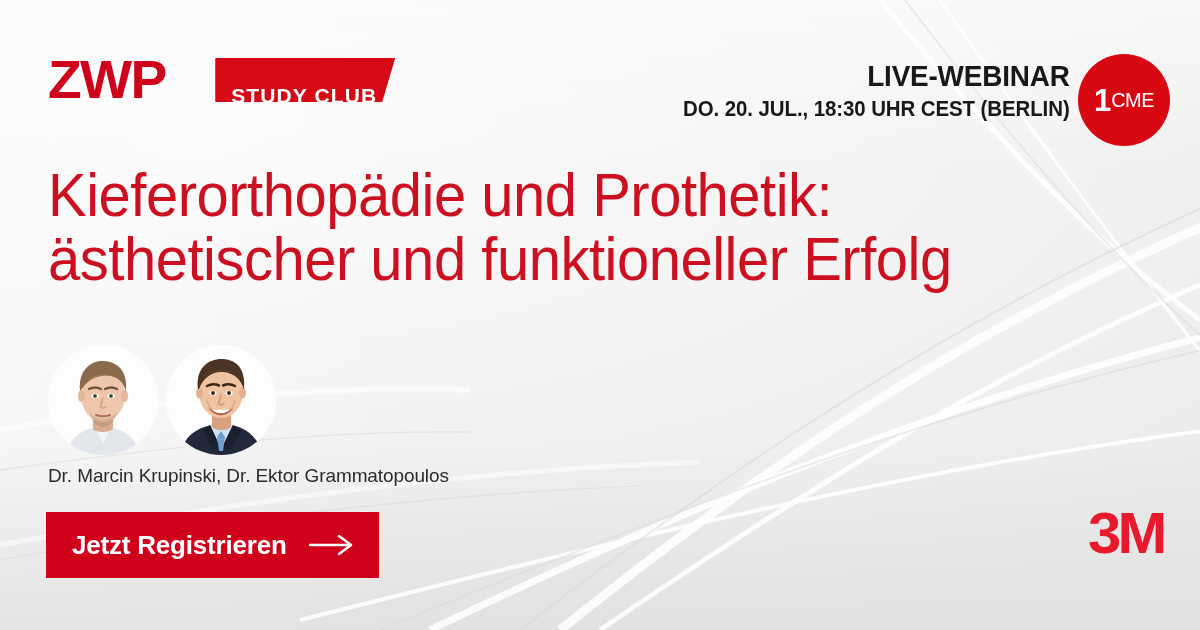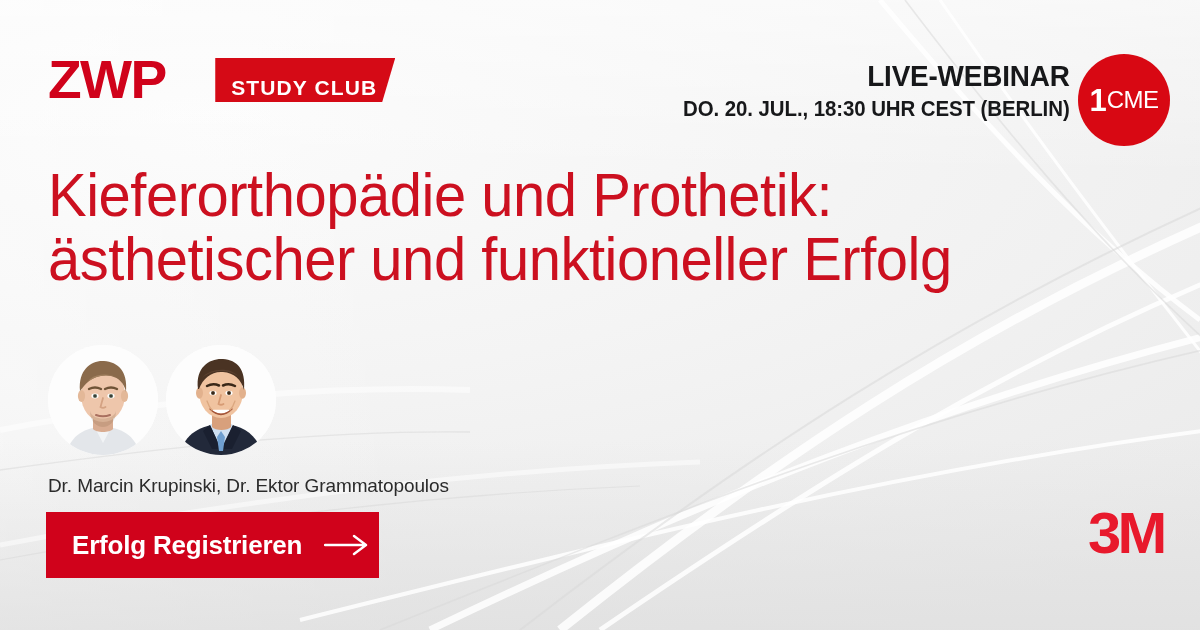--- a/index.html
+++ b/index.html
@@ -46,21 +46,21 @@
   .logo-tag {
     margin-left:6px;
     background:#d50a16;
     color:#ffffff;
     font-size:21px;
     font-weight:bold;
     letter-spacing:1.1px;
     line-height:44px;
     height:44px;
     align-self:center;
-    padding:8px 18px 0 16px;
+    padding:16px 18px 0 16px;
     clip-path:polygon(0 0, 100% 0, calc(100% - 13px) 100%, 0 100%);
   }
 
   .webinar-info {
     position:absolute;
     right:130px;
     top:59px;
     text-align:right;
     color:#17181a;
   }
@@ -90,21 +90,21 @@
     top:54px;
     width:92px; height:92px;
     border-radius:50%;
     background:#d80813;
     display:flex;
     align-items:center;
     justify-content:center;
     color:#fff;
   }
   .cme-num { font-size:31px; font-weight:bold; line-height:1; }
-  .cme-txt { font-size:24px; font-weight:normal; line-height:1; letter-spacing:-0.5px; }
+  .cme-txt { font-size:20px; font-weight:normal; line-height:1; letter-spacing:-0.5px; }
 
   
   .headline {
     position:absolute;
     left:48px;
     top:163px;
     width:1090px;
     color:#cc1020;
     font-size:61px;
     font-weight:normal;
@@ -120,21 +120,21 @@
   .avatars { display:flex; gap:8px; }
   .avatar {
     width:110px; height:110px;
     border-radius:50%;
     overflow:hidden;
     background:#fdfdfd;
     position:relative;
   }
   .avatar svg { display:block; width:110px; height:110px; }
   .speaker-names {
-    margin-top:20px;
+    margin-top:10px;
     font-size:19px;
     color:#2b2b2b;
     letter-spacing:-0.1px;
     white-space:nowrap;
   }
 
   
   .cta {
     position:absolute;
     left:46px;
@@ -305,21 +305,21 @@
           <path d="M69 56 q -2 6 -5 9" stroke="#dba77f" stroke-width="1.3" fill="none" stroke-linecap="round"></path>
         </svg>
       </div>
 
     </div>
 
     <div class="speaker-names">Dr. Marcin Krupinski, Dr. Ektor Grammatopoulos</div>
   </div>
 
   <button class="cta">
-    <span class="cta-label">Erfolg Registrieren</span>
+    <span class="cta-label">Jetzt Registrieren</span>
     <span class="cta-arrow">
       <svg width="46" height="22" viewBox="0 0 46 22">
         <path d="M1 11 H41 M30 2 L42 11 L30 20" stroke="#ffffff" stroke-width="2.4" fill="none" stroke-linecap="round" stroke-linejoin="round"></path>
       </svg>
     </span>
   </button>
 
   <div class="threem">3M</div>
 
 </div>

